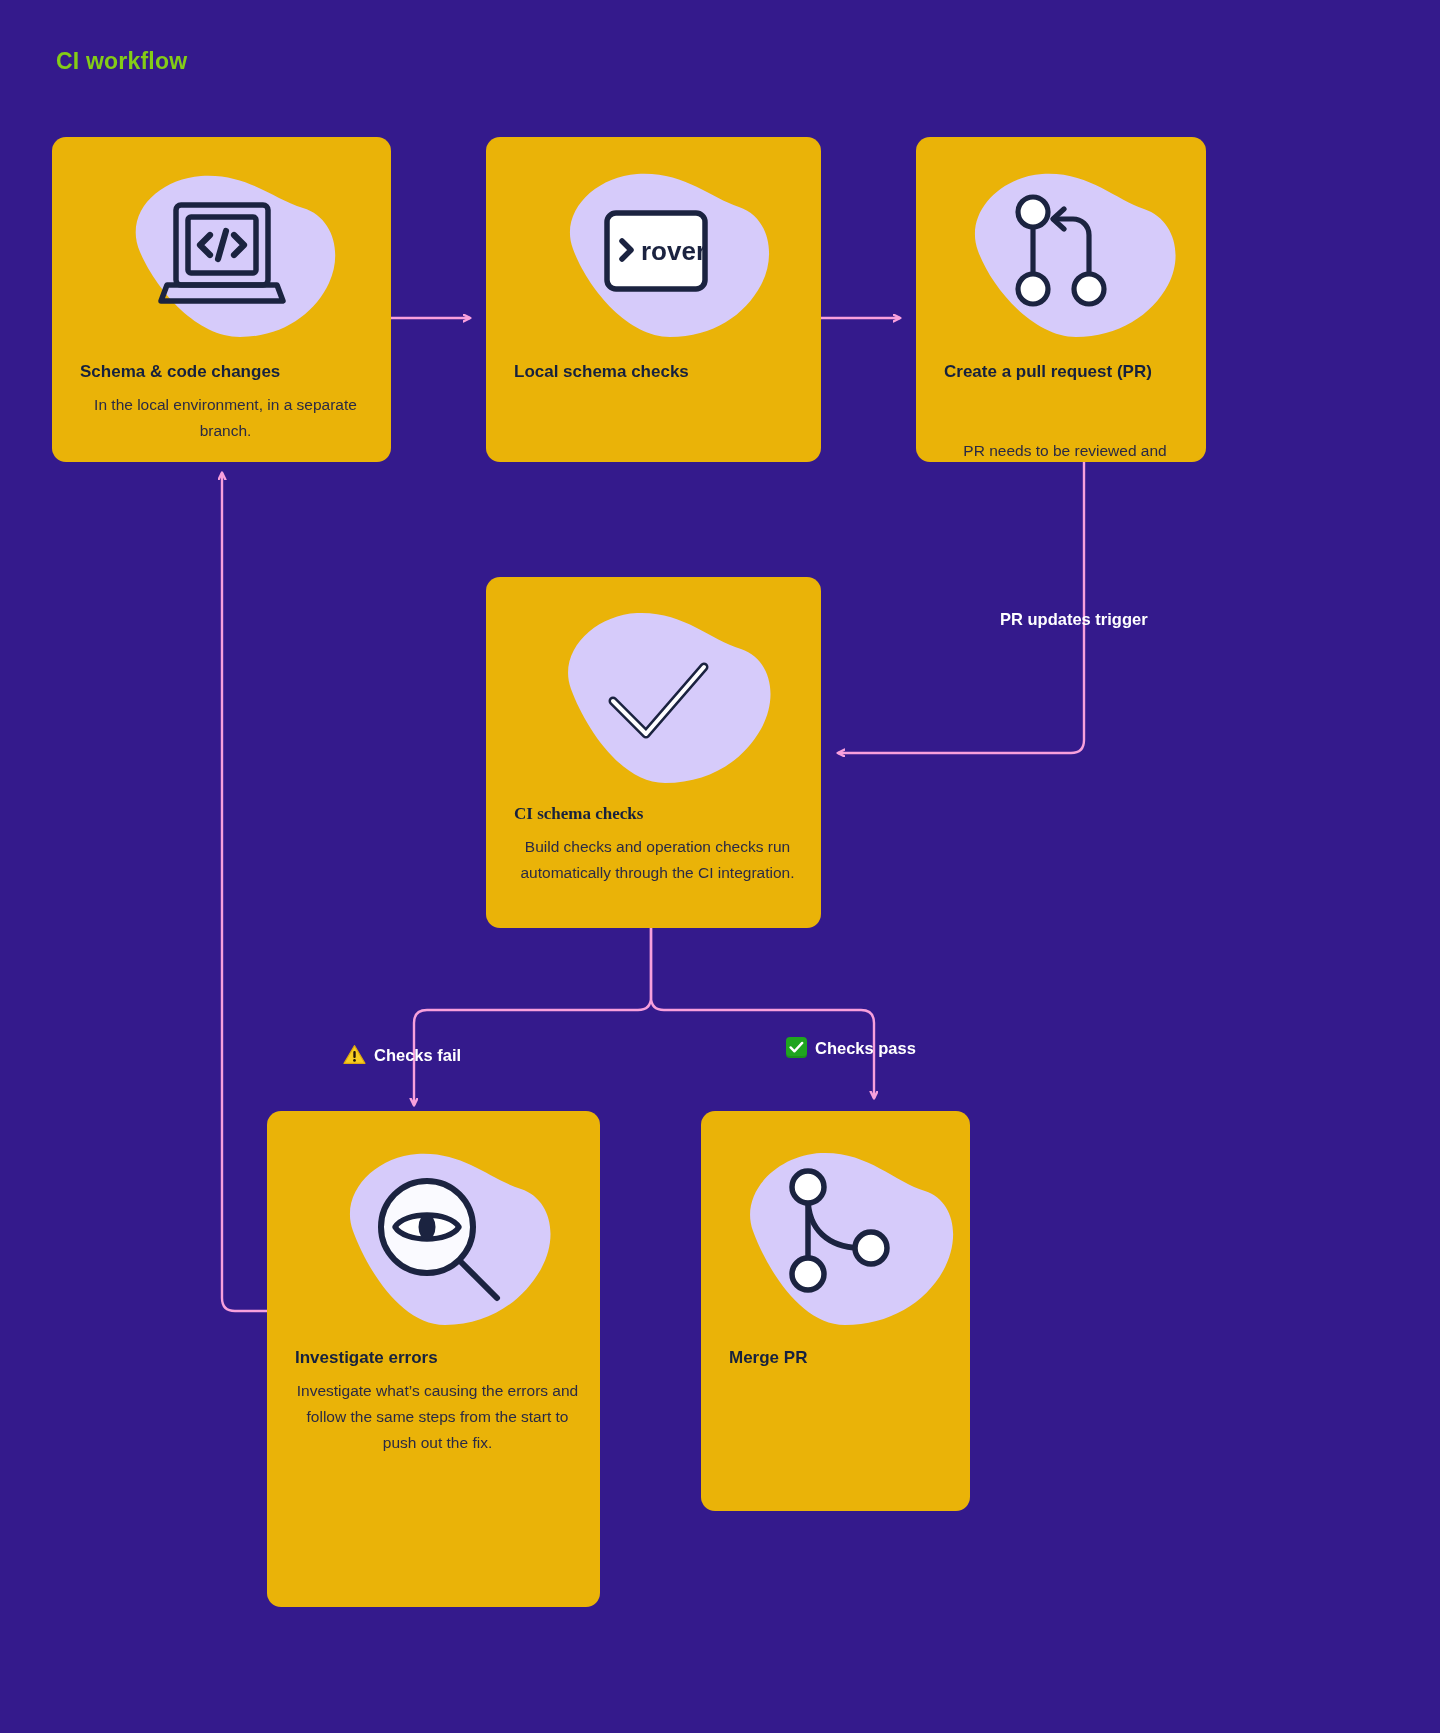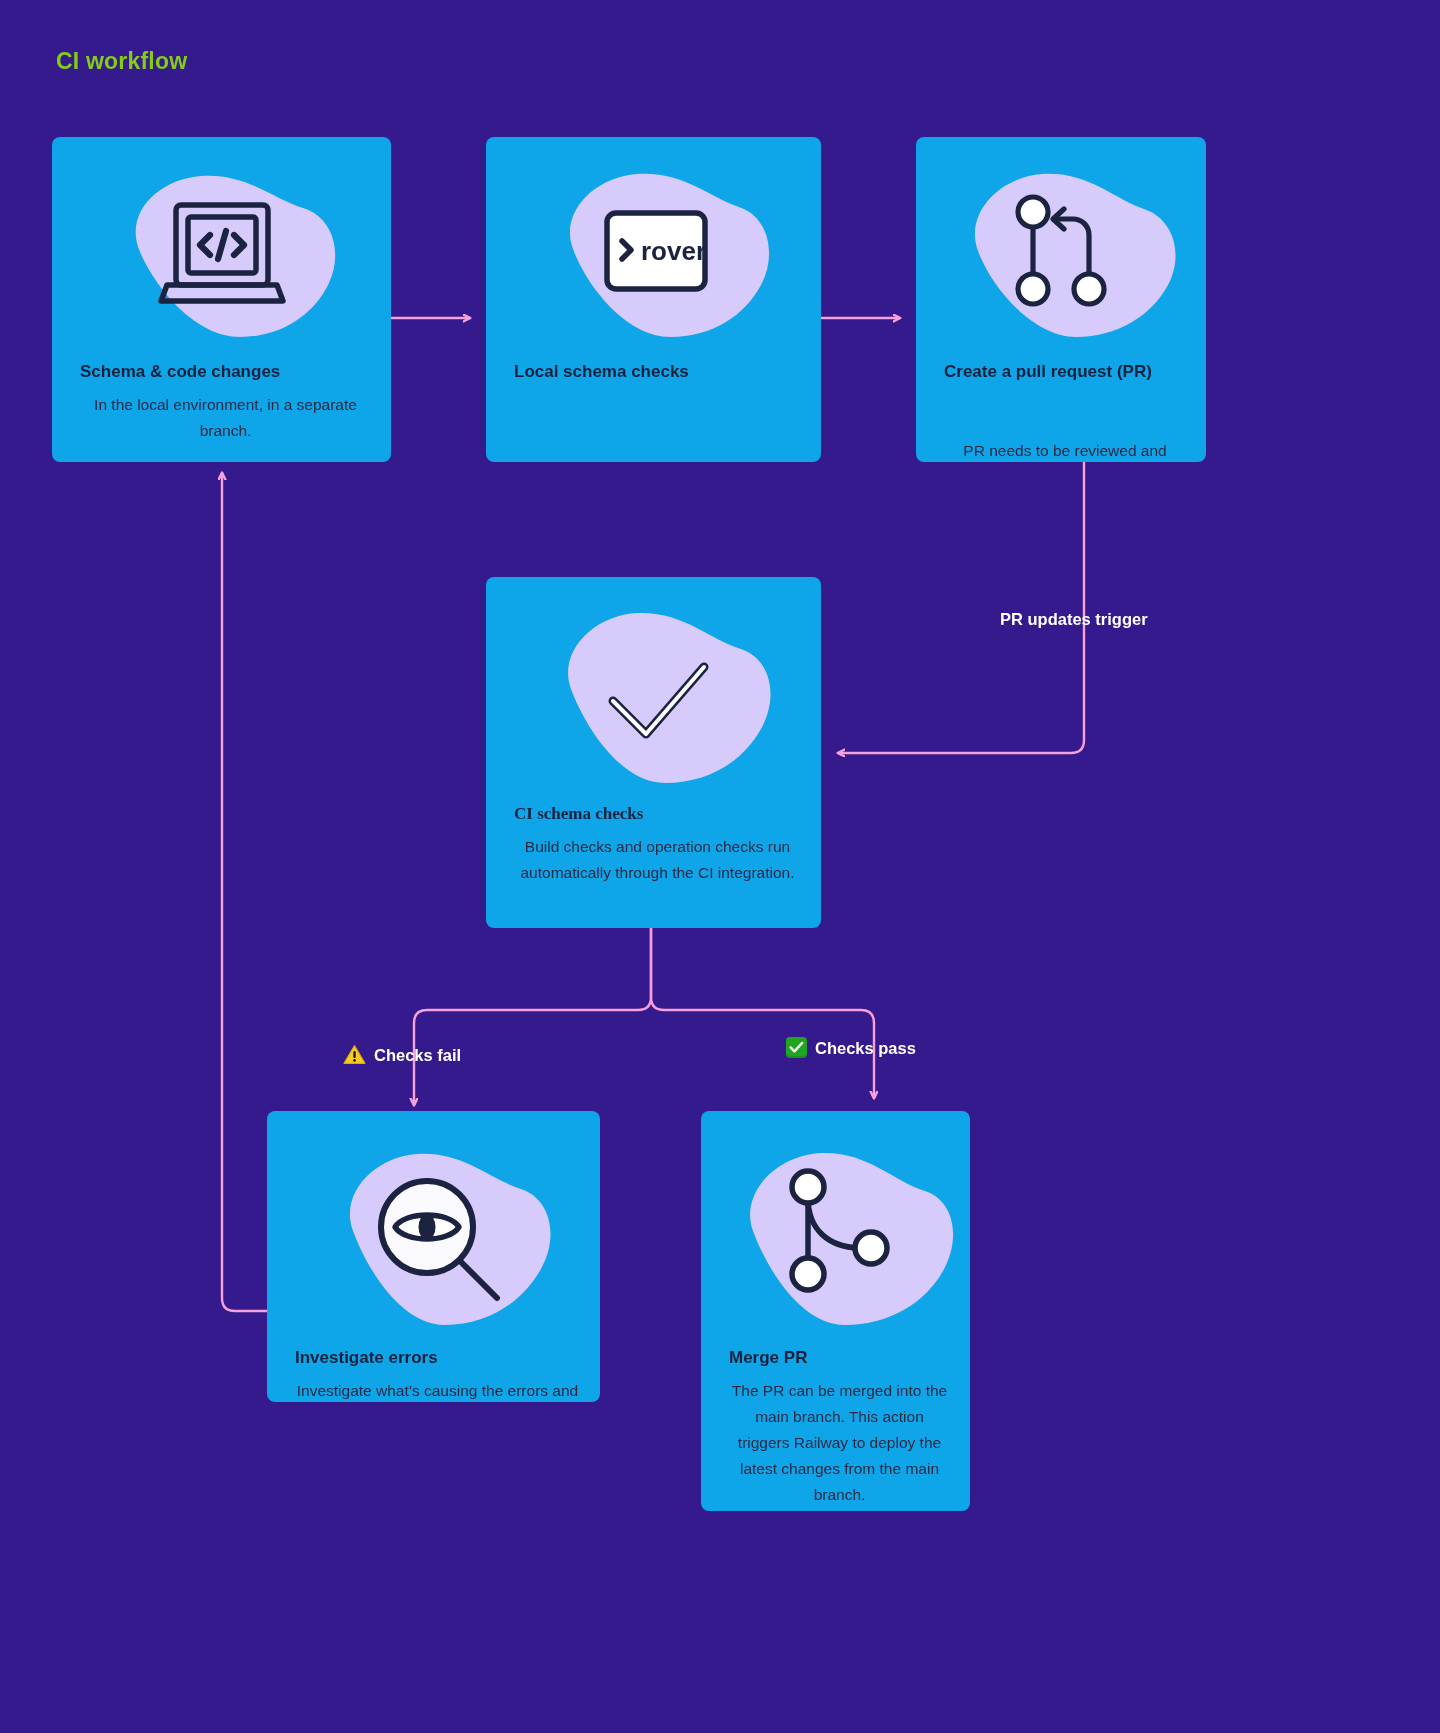--- a/index.html
+++ b/index.html
@@ -31,22 +31,22 @@
   }
   svg.edges {
     position: absolute;
     left: 0; top: 0;
     width: 1440px;
     height: 1733px;
     pointer-events: none;
   }
   .card {
     position: absolute;
-    background: #0ea5e9;
-    border-radius: 8px;
+    background: #eab308;
+    border-radius: 14px;
     box-sizing: border-box;
     overflow: hidden;
   }
   .blob-wrap {
     position: absolute;
     left: 0;
     width: 100%;
     display: flex;
     align-items: center;
     justify-content: center;
@@ -184,21 +184,21 @@
       <svg width="250" height="200" viewBox="0 0 250 200">
         <path d="M42,92 C28,54 66,18 108,16 C154,14 180,42 212,52 C242,62 250,100 232,132 C214,164 180,186 136,186 C92,186 56,130 42,92 Z" fill="#D6CBFA"></path>
         <path d="M84,104 L117,137 L175,70" fill="none" stroke="#1B2340" stroke-width="9" stroke-linecap="round" stroke-linejoin="round"></path>
         <path d="M84,104 L117,137 L175,70" fill="none" stroke="#FFFFFF" stroke-width="4" stroke-linecap="round" stroke-linejoin="round"></path>
       </svg>
     </div>
     <div class="card-title" style="top:663px; position:absolute; top:226px;font-family:Liberation Serif, serif;">CI schema checks</div>
     <div class="card-desc" style="top:257px;">Build checks and operation checks run automatically through the CI integration.</div>
   </div>
 
-  <div class="card" style="left:267px; top:1111px; width:333px; height:291px;text-decoration:underline;">
+  <div class="card" style="left:267px; top:1111px; width:333px; height:496px;text-decoration:underline;">
     <div class="blob-wrap" style="top:24px; height:205px;">
       <svg width="250" height="205" viewBox="0 0 250 205">
         <path d="M44,96 C30,58 66,22 108,19 C154,16 180,44 212,54 C242,64 250,102 232,134 C214,166 180,190 136,190 C92,190 58,134 44,96 Z" fill="#D6CBFA"></path>
         <circle cx="118" cy="92" r="46" fill="#FAFAFF" stroke="#1B2340" stroke-width="6"></circle>
         <line x1="151" y1="126" x2="188" y2="163" stroke="#1B2340" stroke-width="6" stroke-linecap="round"></line>
         <path d="M86,92 C96,76 140,76 150,92 C140,108 96,108 86,92 Z" fill="#FFFFFF" stroke="#1B2340" stroke-width="5.5" stroke-linejoin="round"></path>
         <ellipse cx="118" cy="92" rx="8.5" ry="13" fill="#1B2340"></ellipse>
       </svg>
     </div>
     <div class="card-title" style="top:236px;">Investigate errors</div>
@@ -212,21 +212,20 @@
         <g fill="none" stroke="#1B2340" stroke-width="5.5" stroke-linecap="round" stroke-linejoin="round">
           <line x1="97" y1="57" x2="97" y2="133"></line>
           <path d="M97,63 C97,95 118,112 148,113"></path>
         </g>
         <circle cx="97" cy="52" r="16" fill="#FFFFFF" stroke="#1B2340" stroke-width="5.5"></circle>
         <circle cx="97" cy="139" r="16" fill="#FFFFFF" stroke="#1B2340" stroke-width="5.5"></circle>
         <circle cx="160" cy="113" r="16" fill="#FFFFFF" stroke="#1B2340" stroke-width="5.5"></circle>
       </svg>
     </div>
     <div class="card-title" style="top:236px;">Merge PR</div>
-    <div class="card-desc" style="top:267px;">The PR can be merged into the main branch. This action triggers Railway to deploy the latest changes from the main branch.</div>
   </div>
 
   <div class="lbl-backplate" style="left:1098px; top:606px; width:92px; height:32px;"></div>
   <div class="edge-label" style="left:1000px; top:610px;">PR updates trigger</div>
 
   <div class="edge-label with-icon" style="left:343px; top:1044px;">
     <span class="emoji-warn">
       <svg width="23" height="21" viewBox="0 0 23 21">
         <path d="M11.5,1.6 L22,19.4 L1,19.4 Z" fill="#F7CE22" stroke="#E0A90C" stroke-width="1.1" stroke-linejoin="round"></path>
         <rect x="10.3" y="7" width="2.4" height="7" rx="1.1" fill="#24160A"></rect>

